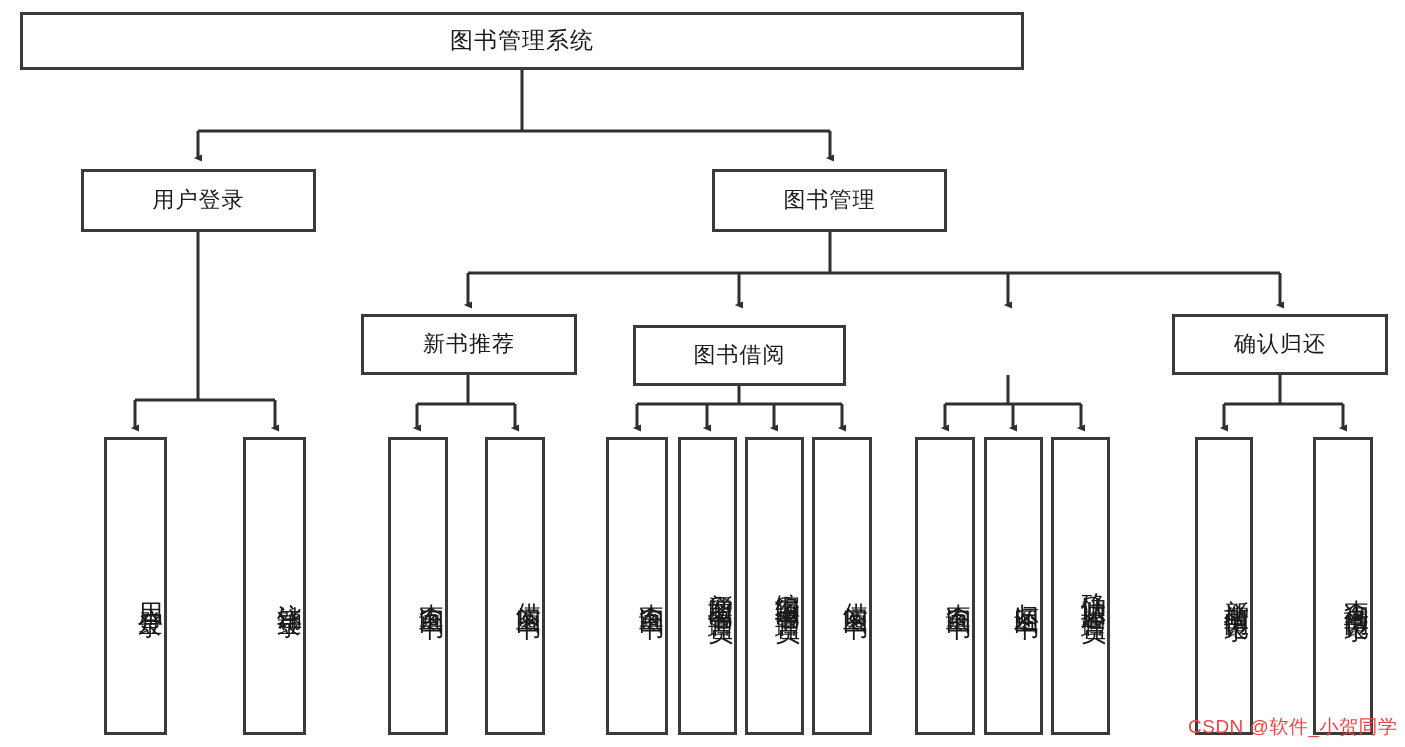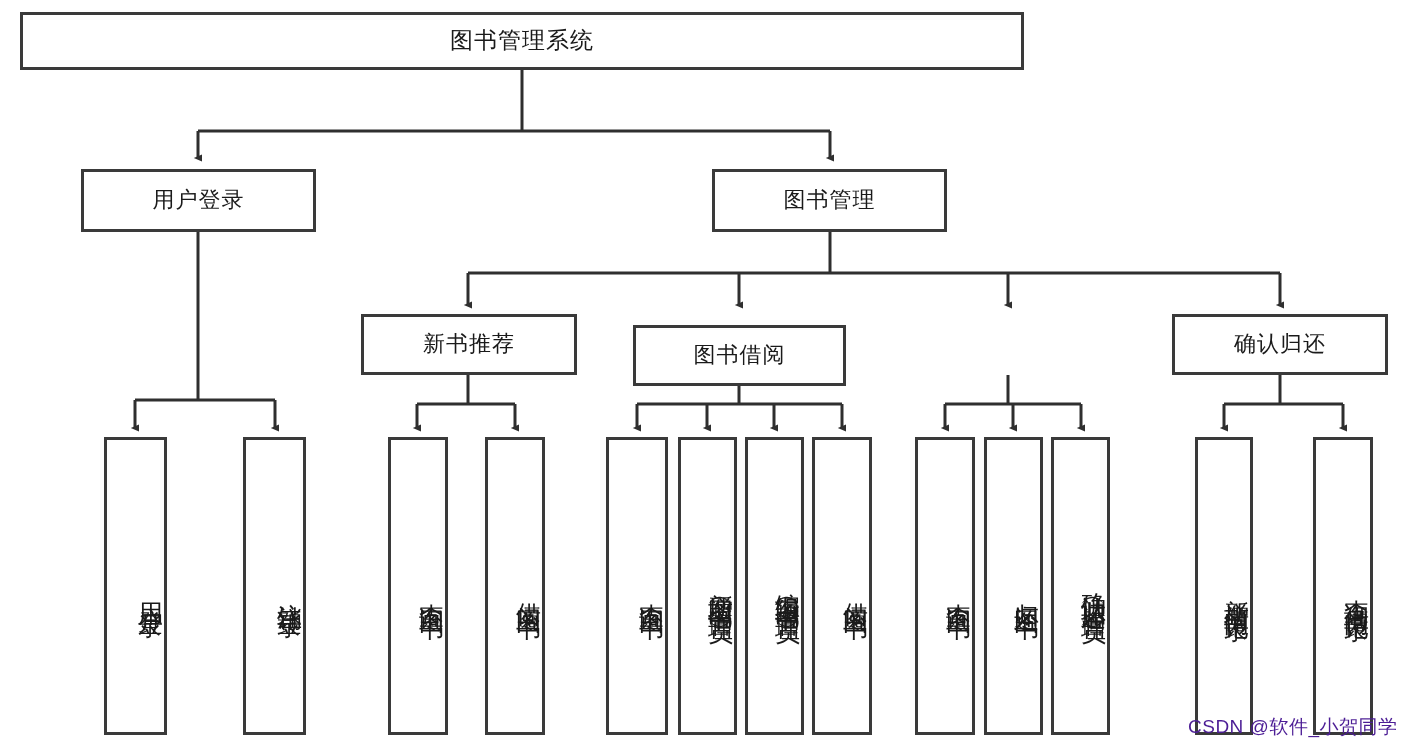--- a/index.html
+++ b/index.html
@@ -48,21 +48,21 @@
     text-orientation: upright;
     font-size: 25px;
     letter-spacing: 4px;
     padding-top: 10px;
     align-items: flex-start;
     justify-content: center;
     line-height: 1.05;
   }
   .watermark {
     position: absolute;
-    color: #4c1d95;
+    color: #ef4444;
     font-size: 19px;
     letter-spacing: 0.5px;
     white-space: nowrap;
     user-select: none;
   }
 </style>
 </head>
 <body>
 
 <div id="canvas">

